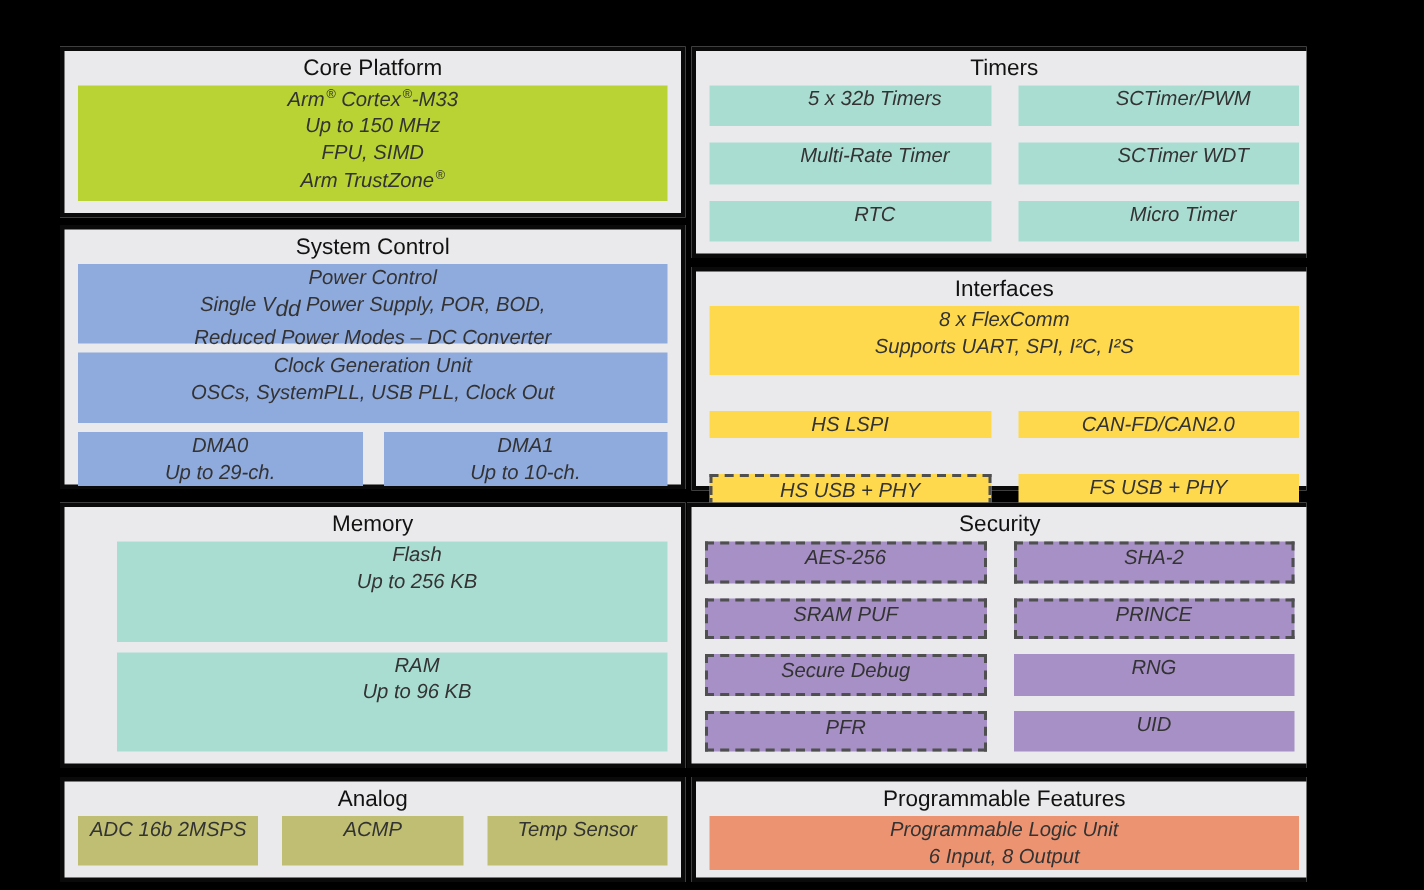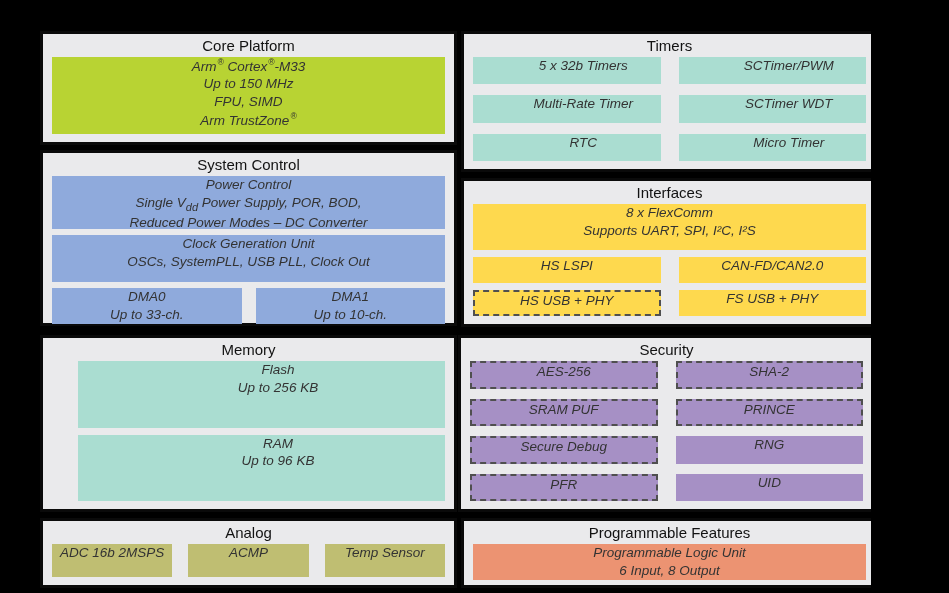--- a/index.html
+++ b/index.html
@@ -56,30 +56,30 @@
   #sec-system .clock { height:47px; }
   #sec-system .dma-row { flex:1; display:grid; grid-template-columns:1fr 1fr; column-gap:14px; }
 
   #sec-memory .section-body { gap:7px; }
   #sec-memory .block { flex:1;margin-left:26px; }
 
   #sec-analog .section-body { display:grid; grid-template-columns:1fr 1fr 1fr; column-gap:16px; }
 
   #sec-timers .section-body { display:grid; grid-template-columns:1fr 1fr; column-gap:18px; row-gap:11px; }
 
-  #sec-iface .section-body { gap:7px; }
+  #sec-iface .section-body { gap:24px; }
   #sec-iface .flexcomm { height:46px; }
   #sec-iface .row { display:grid; grid-template-columns:1fr 1fr; column-gap:18px; flex:1; }
 
   #sec-sec .section-body { display:grid; grid-template-columns:1fr 1fr; column-gap:18px; row-gap:10px; }
 
   #sec-prog .block { flex:1; }
 
   sup { font-size:8.5px; vertical-align:super; margin-left:1px; }
-  sub { font-size:11px; vertical-align:sub; }
+  sub { font-size:15px; vertical-align:sub; }
 </style>
 </head>
 <body>
 
 <div id="canvas">
 
   <div class="section" id="sec-core">
     <div class="section-title">Core Platform</div>
     <div class="section-body">
       <div class="block c-green">
@@ -99,21 +99,21 @@
         <div class="line"><span>Single V</span><sub>dd</sub><span> Power Supply, POR, BOD,</span></div>
         <div class="line">Reduced Power Modes – DC Converter</div>
       </div>
       <div class="block c-blue clock">
         <div class="line">Clock Generation Unit</div>
         <div class="line">OSCs, SystemPLL, USB PLL, Clock Out</div>
       </div>
       <div class="dma-row">
         <div class="block c-blue">
           <div class="line">DMA0</div>
-          <div class="line">Up to 33-ch.</div>
+          <div class="line">Up to 29-ch.</div>
         </div>
         <div class="block c-blue">
           <div class="line">DMA1</div>
           <div class="line">Up to 10-ch.</div>
         </div>
       </div>
     </div>
   </div>
 
   <div class="section" id="sec-memory">

